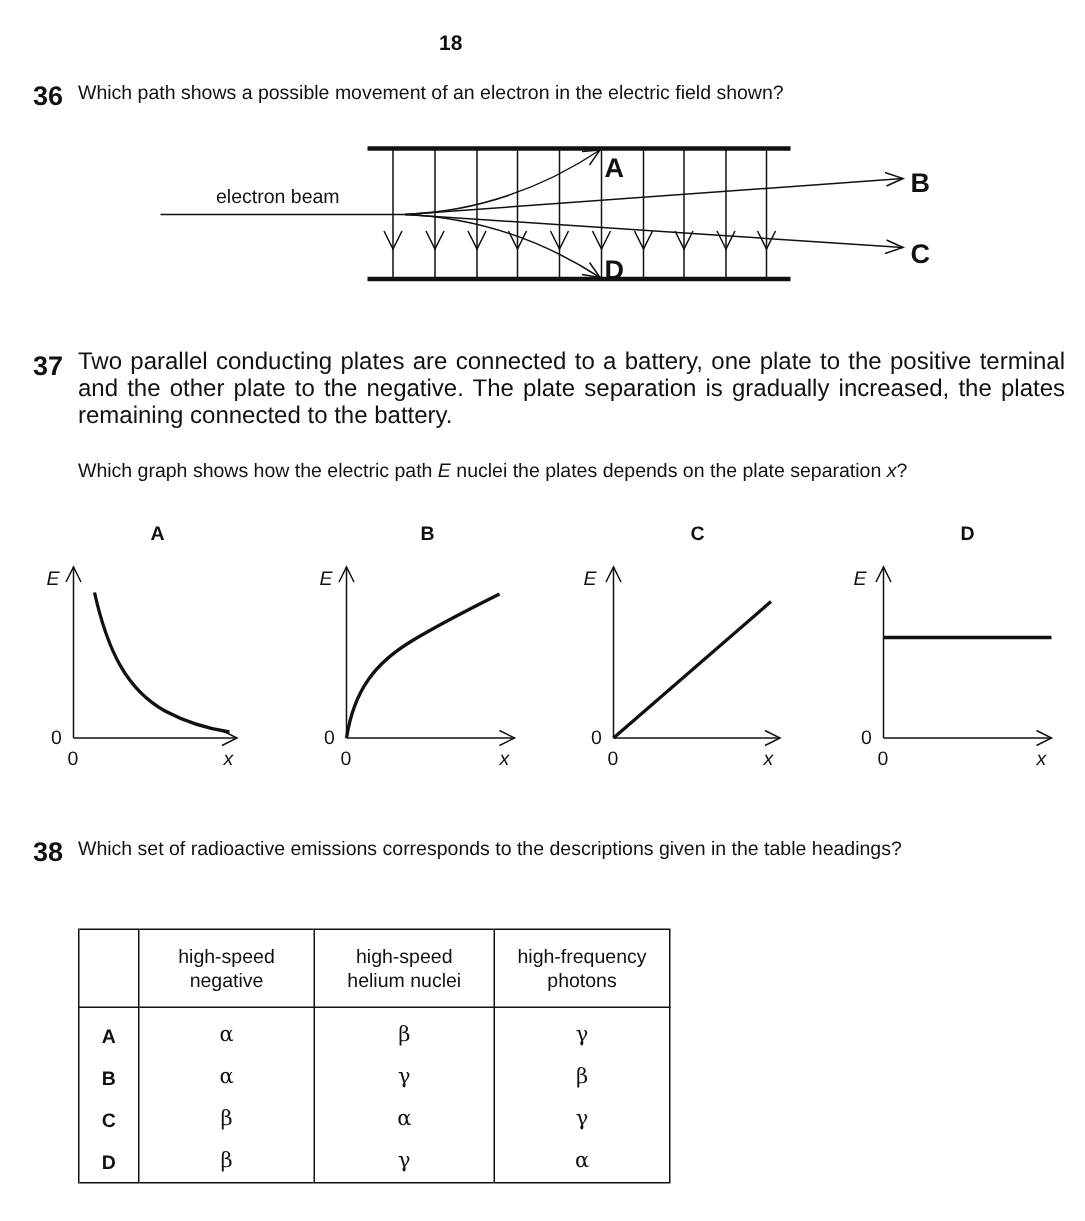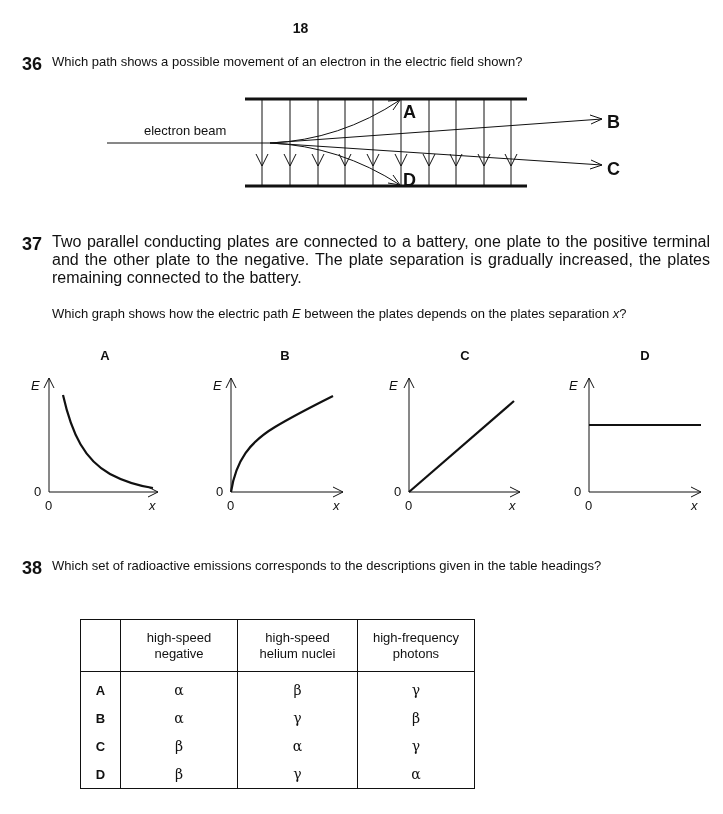--- a/index.html
+++ b/index.html
@@ -5,21 +5,21 @@
   html, body { margin: 0; padding: 0; background: #ffffff; }
   body { width: 723px; height: 814px; position: relative; overflow: hidden;
          font-family: "Liberation Sans", sans-serif; color: #111; }
   .abs { position: absolute; }
   .pagenum { top: 20px; left: 0; width: 601px; text-align: center; font-weight: bold; font-size: 14px; }
   .qnum { font-weight: bold; font-size: 18px; }
   .qtext { font-size: 13px; line-height: 18px; }
   .qpara { font-size: 16px; line-height: 18px; text-align: justify; width: 658px; }
   .gl { font-weight: bold; font-size: 13px; text-align: center; width: 30px; }
   table.emis { position: absolute; left: 52px; top: 619px; border-collapse: collapse;
-               font-size: 13px; border: 1.5px solid #111; margin-left: 28px; }
+               font-size: 13px; border: 1.5px solid #111; }
   table.emis td, table.emis th { border-left: 1px solid #111; border-right: 1px solid #111; padding: 0; text-align: center; font-weight: normal; }
   table.emis thead th { height: 51px; border-bottom: 1.5px solid #111; line-height: 16px; vertical-align: middle; }
   table.emis tbody td { height: 28px; font-family: "DejaVu Serif", serif; font-size: 14px; }
   table.emis tbody tr:first-child td { padding-top: 4px; }
   table.emis tbody td.rowlab { font-family: "Liberation Sans", sans-serif; font-weight: bold; font-size: 13px; }
 </style>
 </head>
 <body>
 
 <div class="abs pagenum">18</div>
@@ -78,21 +78,21 @@
   <div class="abs qtext" style="left:113px; top:122px;margin-left:31px;">electron beam</div>
   <div class="abs qnum" style="left:403px; top:102px;">A</div>
   <div class="abs qnum" style="left:607px; top:112px;">B</div>
   <div class="abs qnum" style="left:607px; top:159px;">C</div>
   <div class="abs qnum" style="left:403px; top:170px;">D</div>
 </div>
 
 <div>
   <div class="abs qnum" style="left:22px; top:234px;">37</div>
   <div class="abs qpara" style="left:52px; top:233px;">Two parallel conducting plates are connected to a battery, one plate to the positive terminal and the other plate to the negative. The plate separation is gradually increased, the plates remaining connected to the battery.</div>
-  <div class="abs qtext" style="left:52px; top:305px;"><span>Which graph shows how the electric path </span><i>E</i><span> between the plates depends on the plates separation </span><i>x</i><span>?</span></div>
+  <div class="abs qtext" style="left:52px; top:305px;"><span>Which graph shows how the electric path </span><i>E</i><span> nuclei the plates depends on the plate separation </span><i>x</i><span>?</span></div>
 
   <div class="abs gl" style="left:90px; top:348px;">A</div>
   <div class="abs gl" style="left:270px; top:348px;">B</div>
   <div class="abs gl" style="left:450px; top:348px;">C</div>
   <div class="abs gl" style="left:630px; top:348px;">D</div>
 
   <svg class="abs" style="left:0; top:370px;" width="723" height="150">
 
     <g stroke="#111" stroke-width="1" fill="none">
       <line x1="49" y1="122" x2="49" y2="8"></line>

